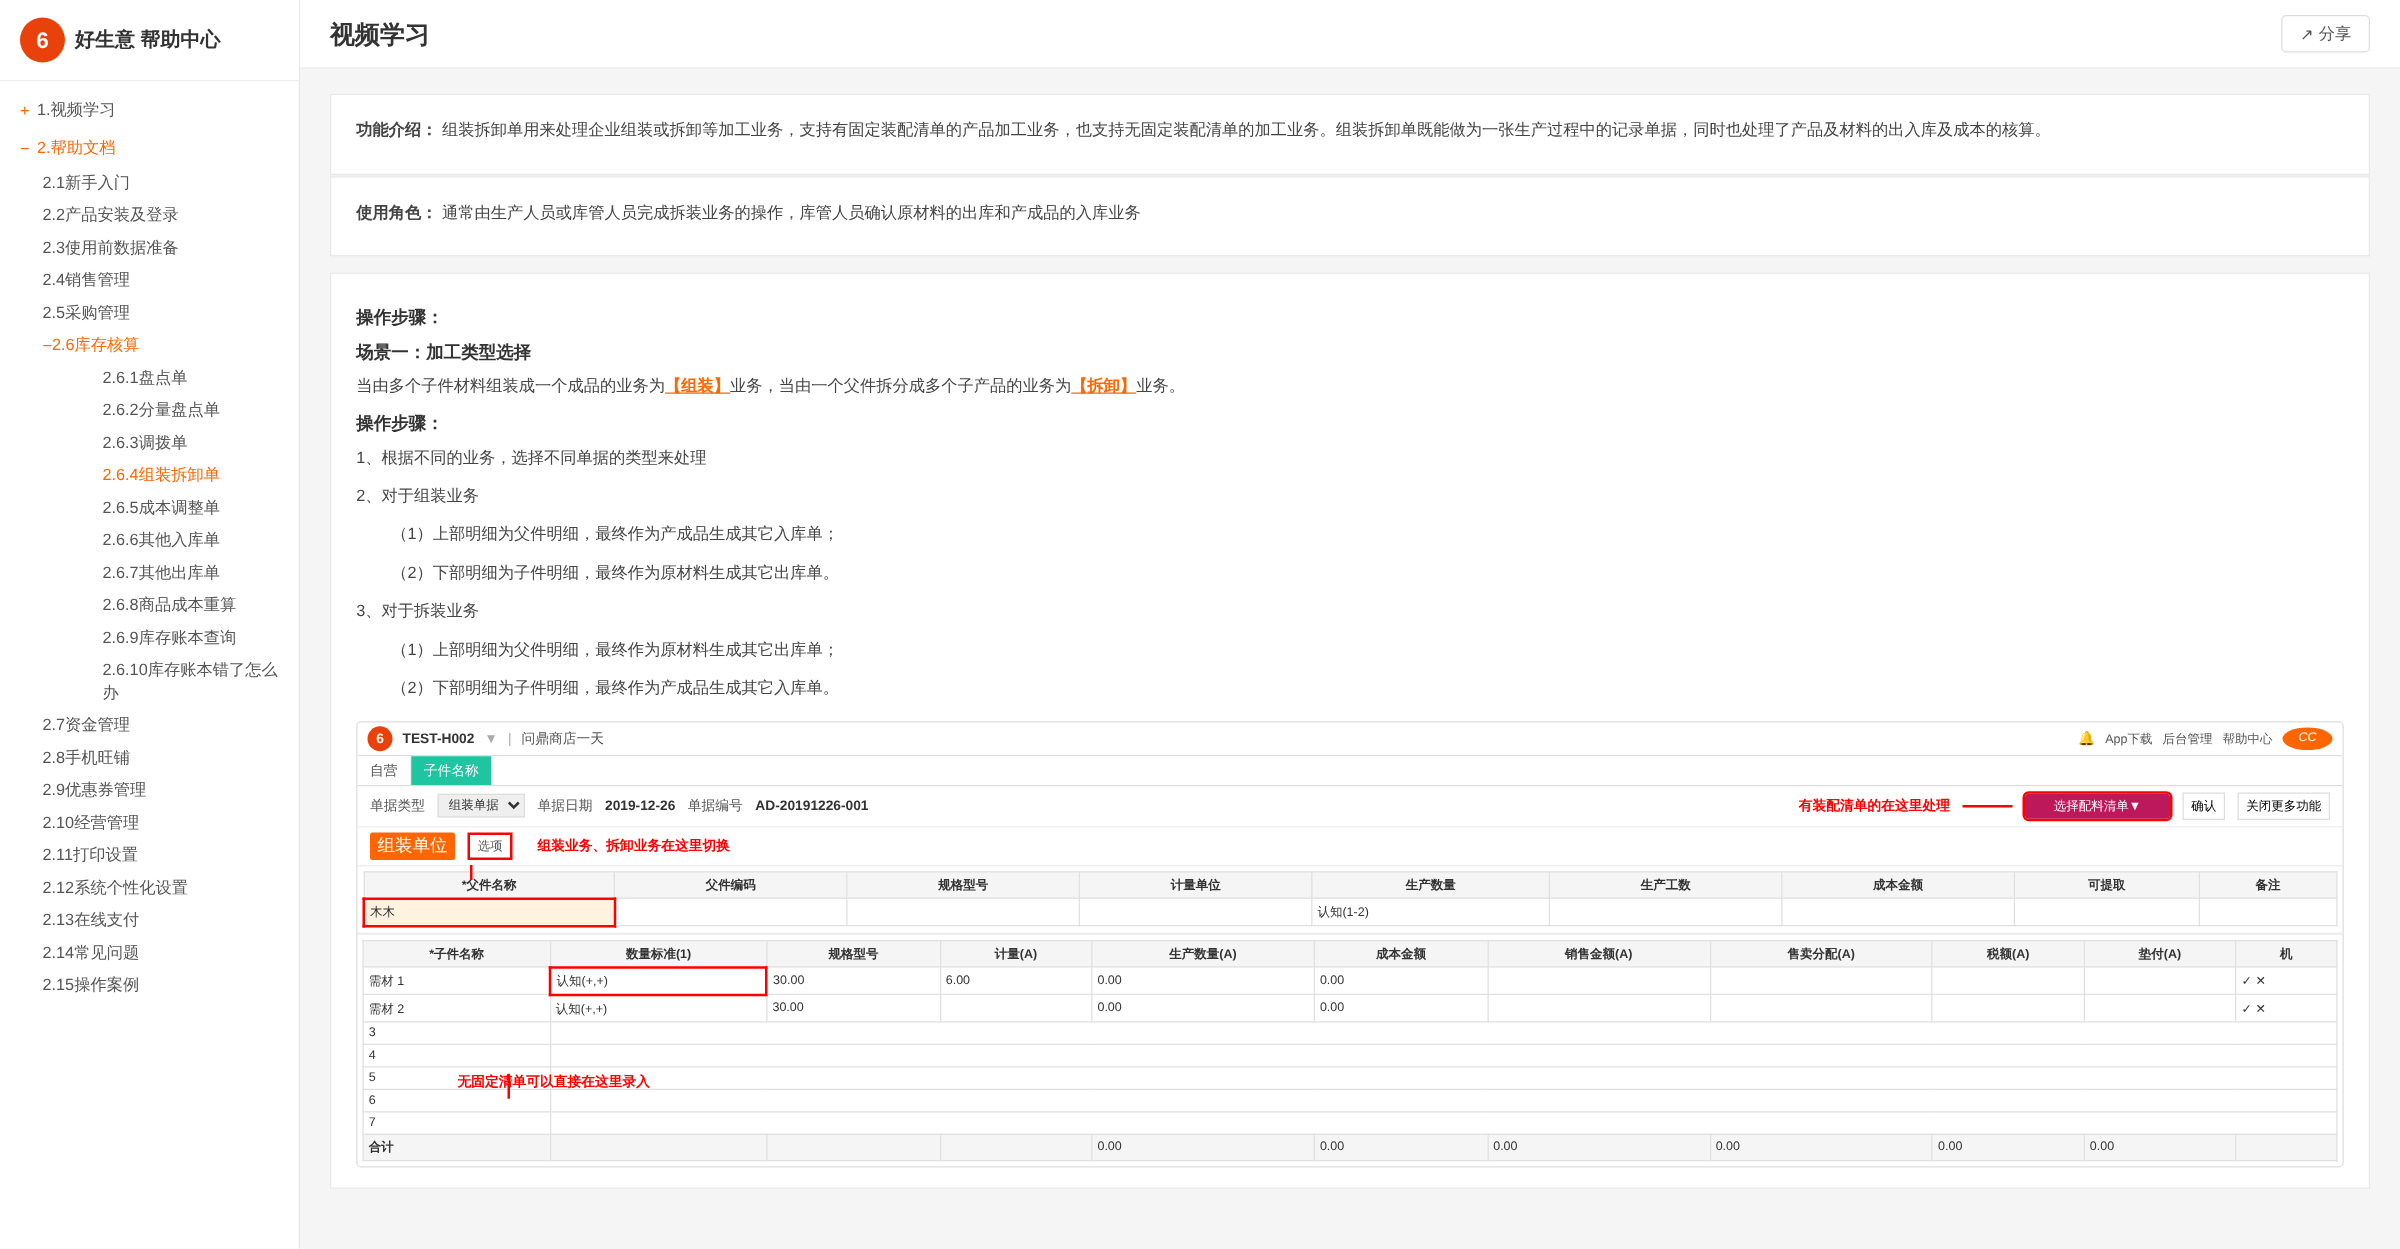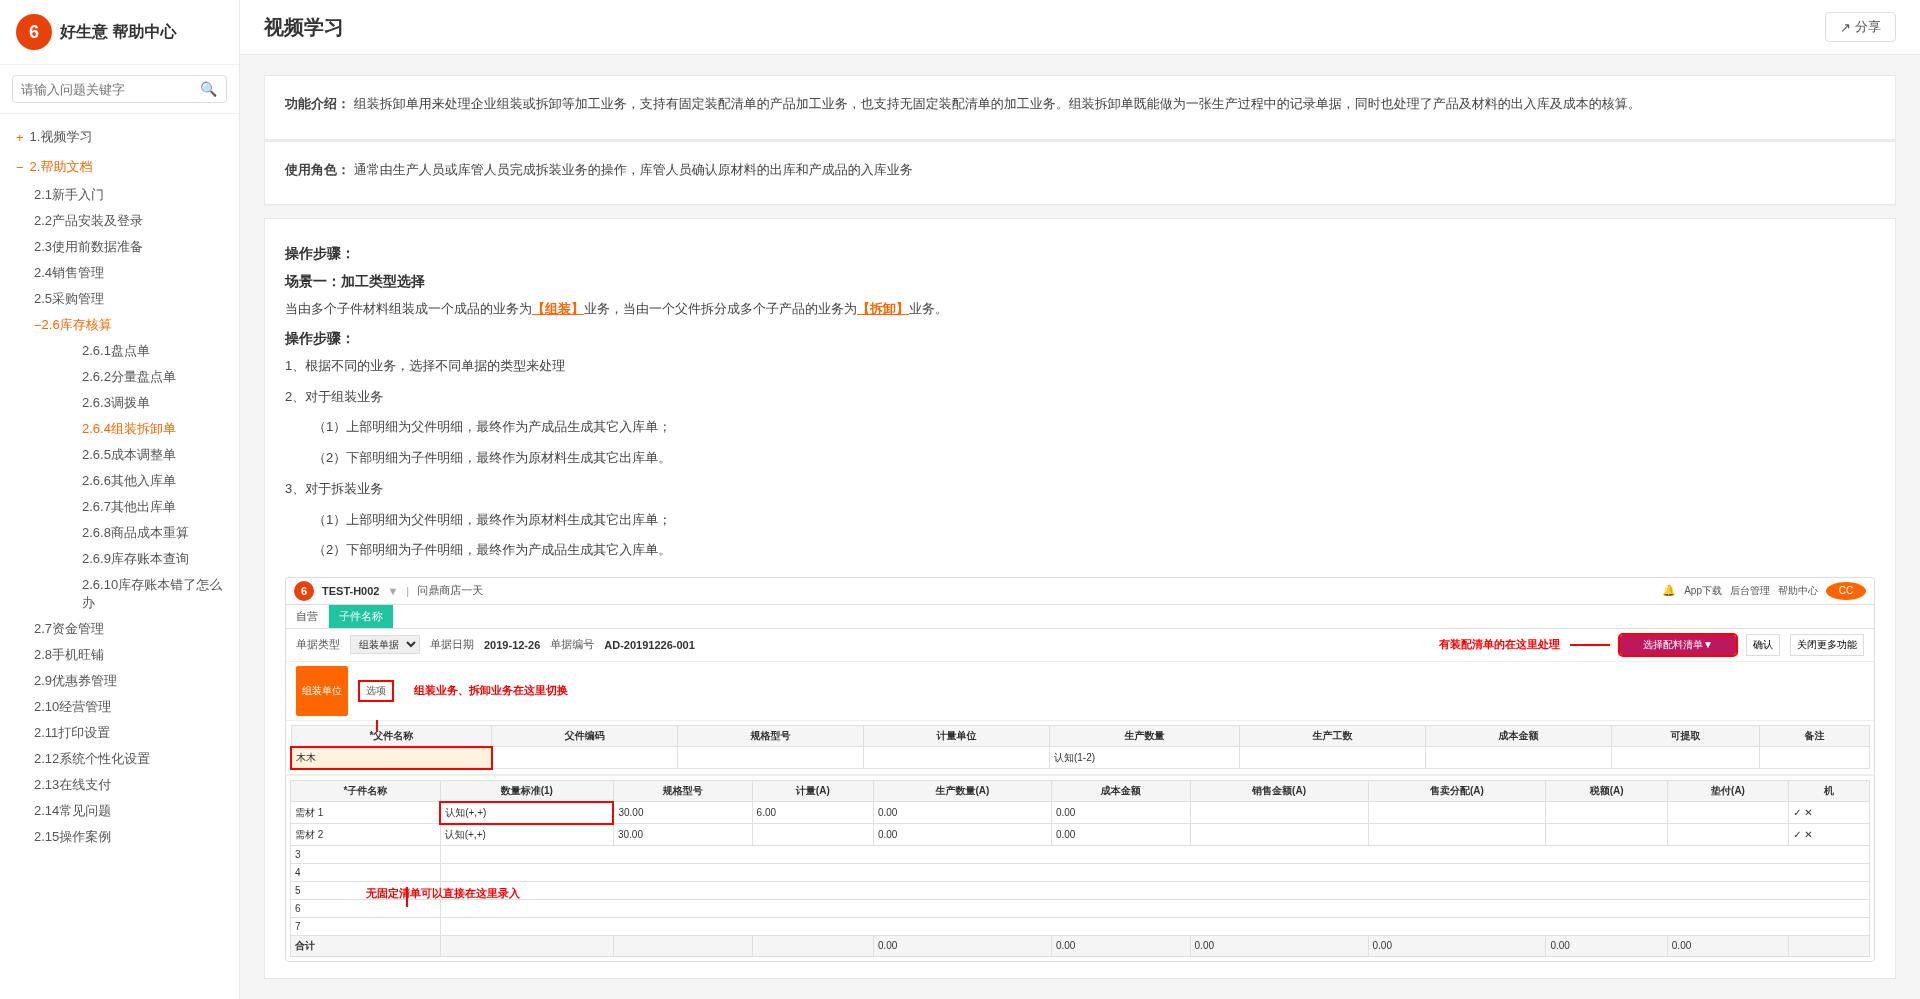--- a/index.html
+++ b/index.html
@@ -160,26 +160,20 @@
   </style>
 </head>
 <body>
 
 <div id="sidebar">
   <div id="logo-area">
     <div id="logo-circle">
       <span>6</span>
     </div>
     <span id="logo-text">好生意 帮助中心</span>
-  </div>
-  <div id="search-area">
-    <div id="search-box">
-      <input type="text" placeholder="请输入问题关键字" style="">
-      <span id="search-icon-svg">🔍</span>
-    </div>
   </div>
   <div id="nav-tree">
 
     <div class="nav-section">
       <span class="plus-icon">+</span>
       <span>1.视频学习</span>
     </div>
 
     <div class="nav-section active">
       <span class="minus-icon">−</span>
@@ -273,21 +267,21 @@
             <div style="background:#e8420a; color:#fff; width:20px; height:20px; border-radius:50%; display:flex; align-items:center; justify-content:center; font-size:11px; font-weight:bold;">6</div>
             <span style="font-weight:bold;">TEST-H002</span>
             <span style="color:#aaa;">▼</span>
             <span style="color:#aaa;">|</span>
             <span style="color:#555;">问鼎商店一天</span>
             <span style="flex:1;"></span>
             <span style="color:#f60;">🔔</span>
             <span style="color:#555; font-size:10px;">App下载</span>
             <span style="color:#555; font-size:10px;">后台管理</span>
             <span style="color:#555; font-size:10px;">帮助中心</span>
-            <span style="background:#f60; color:#fff; border-radius:50%; width:40px; height:18px; display:flex; align-items:center; justify-content:center; font-size:10px;">CC</span>
+            <span style="background:#f60; color:#fff; border-radius:50%; width:40px; height:18px; display:flex; align-items:center; justify-content:center; font-size:10px;font-style:italic;">CC</span>
           </div>
 
           <div style="display:flex; background:#fff; border-bottom:1px solid #ddd; font-size:11px;">
             <div style="padding:4px 10px; border-right:1px solid #eee; color:#555; cursor:pointer;">自营</div>
             <div style="padding:4px 10px; background:#1ec5a0; color:#fff; cursor:pointer;">子件名称</div>
           </div>
 
           <div style="position:relative;">
             <div style="background:#fff; border-bottom:1px solid #eee; padding:5px 10px; display:flex; align-items:center; gap:10px; font-size:11px;">
               <span style="color:#555;">单据类型</span>
@@ -299,21 +293,21 @@
               <span style="flex:1;"></span>
 
               <span style="color:red; font-size:11px; font-weight:bold; white-space:nowrap;">有装配清单的在这里处理</span>
               <span style="display:inline-block; width:40px; border-top:2px solid red; vertical-align:middle;"></span>
               <button style="background:#be185d; color:#fff; border:none; padding:3px 23px; border-radius:3px; font-size:10px; cursor:pointer; outline: 2px solid red;">选择配料清单▼</button>
               <button style="background:#fff; border:1px solid #ddd; padding:3px 6px; font-size:10px; cursor:pointer;">确认</button>
               <button style="background:#fff; border:1px solid #ddd; padding:3px 6px; font-size:10px; cursor:pointer;">关闭更多功能</button>
             </div>
 
             <div style="background:#fff; border-bottom:1px solid #eee; padding:4px 10px; display:flex; align-items:center; gap:10px; font-size:11px; position:relative;">
-              <span style="background:#f60; color:#fff; padding:18px 6px; border-radius:2px; font-size:10px;">组装单位</span>
+              <span style="background:#f60; color:#fff; padding:2px 6px; border-radius:2px; font-size:14px;">组装单位</span>
               <span style="border:2px solid red; padding:2px 6px; font-size:10px; color:#555;">选项</span>
 
               <span style="color:red; font-size:11px; font-weight:bold; margin-left:10px;">组装业务、拆卸业务在这里切换</span>
 
               <div style="position:absolute; left:90px; bottom:-12px; width:2px; height:12px; background:red;"></div>
             </div>
           </div>
 
           <div style="background:#fff; padding:4px; border-bottom:2px solid #eee;">
             <table style="width:100%; border-collapse:collapse; font-size:10px;">

